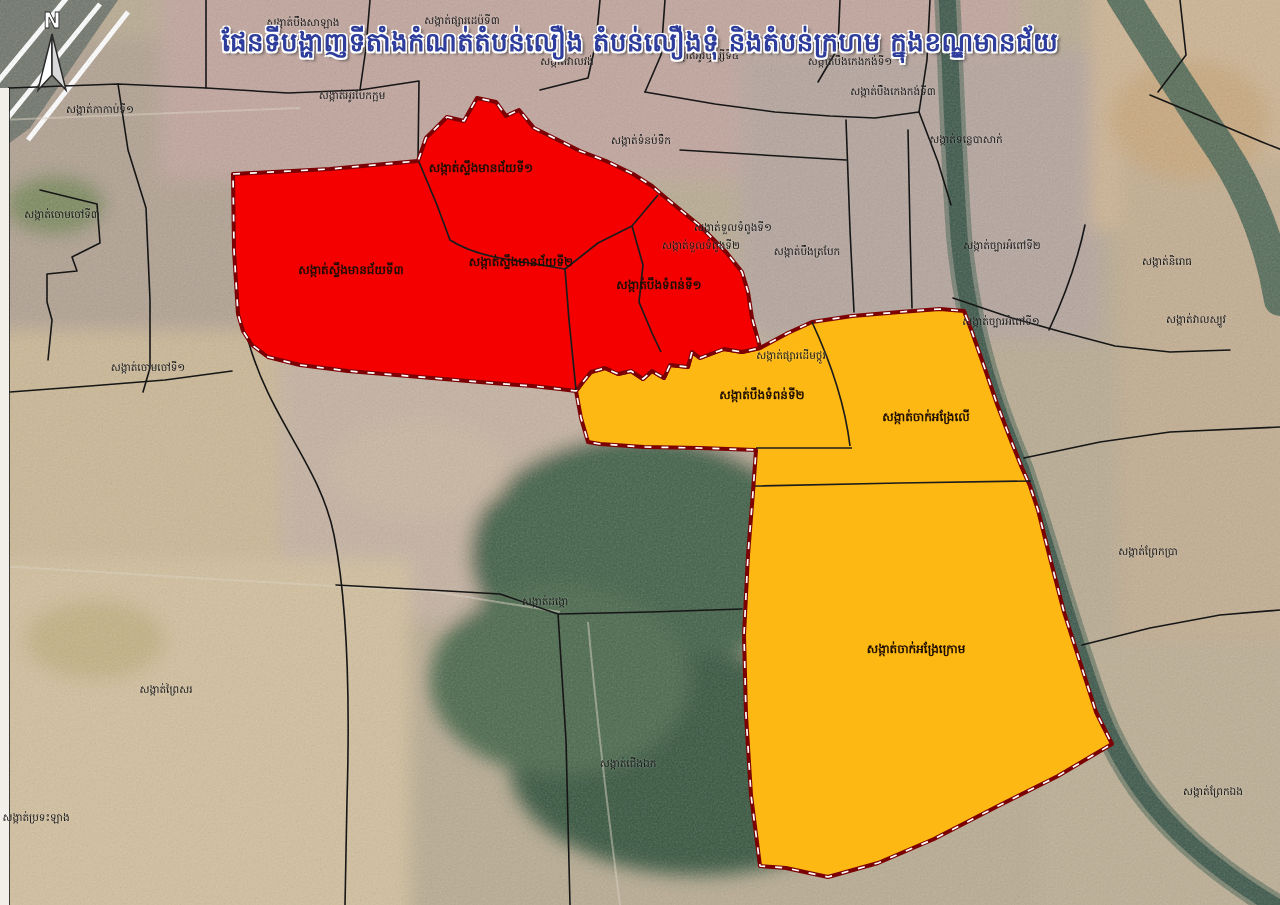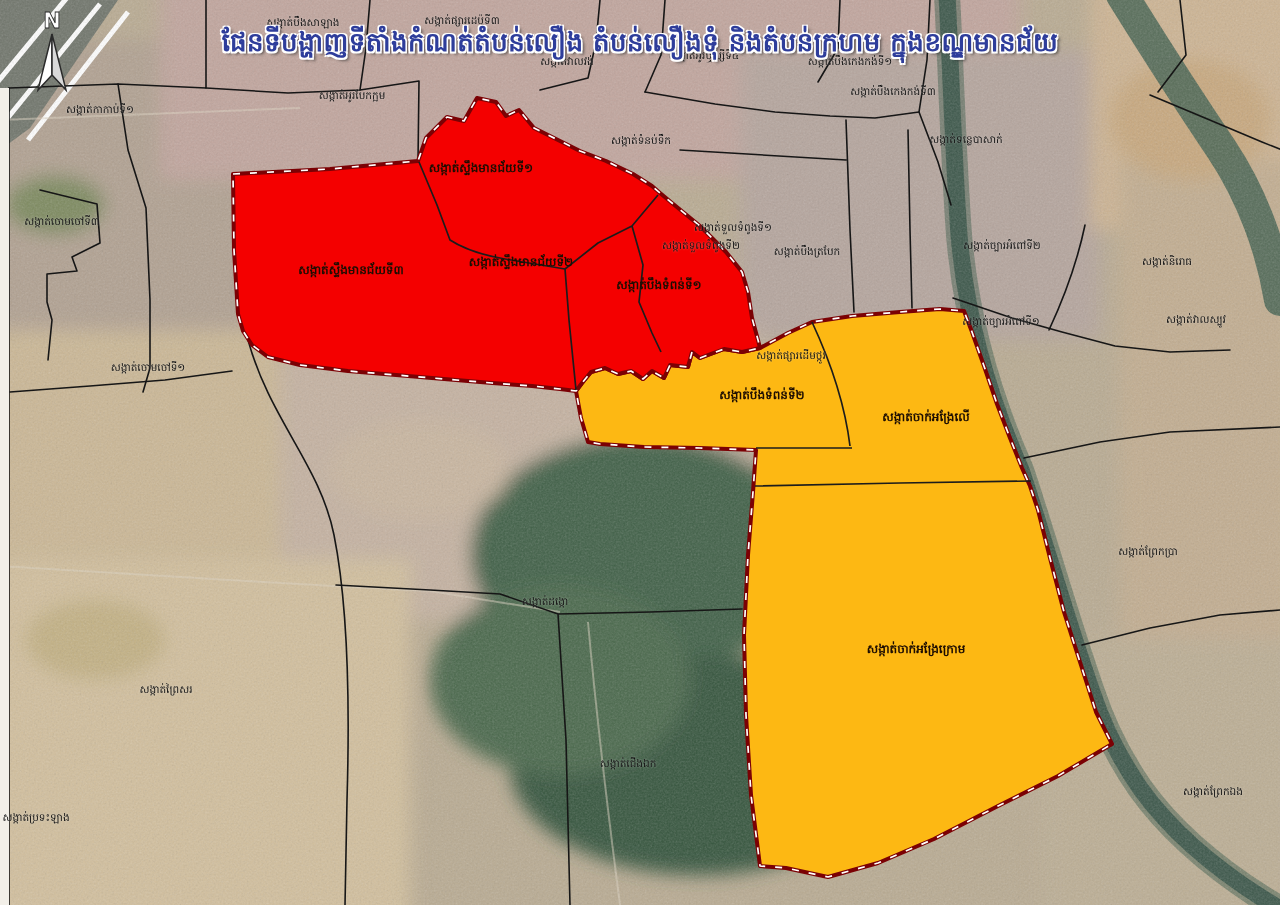--- a/index.html
+++ b/index.html
@@ -160,21 +160,21 @@
       <span class="area-label" style="left: 701px; top: 198px; margin-top: 48px;">សង្កាត់ទួលទំពូងទី២</span>
       <span class="area-label" style="left: 733px; top: 228px;">សង្កាត់ទួលទំពូងទី១</span>
       <span class="area-label" style="left: 807px; top: 252px;">សង្កាត់បឹងត្របែក</span>
       <span class="area-label" style="left: 791px; top: 316px; margin-top: 40px;">សង្កាត់ផ្សារដើមថ្កូវ</span>
       <span class="area-label" style="left: 1002px; top: 246px;">សង្កាត់ច្បារអំពៅទី២</span>
       <span class="area-label" style="left: 1167px; top: 262px;">សង្កាត់និរោធ</span>
       <span class="area-label" style="left: 1001px; top: 322px;">សង្កាត់ច្បារអំពៅទី១</span>
       <span class="area-label" style="left: 1196px; top: 320px;">សង្កាត់វាលស្បូវ</span>
       <span class="area-label" style="left: 1148px; top: 552px;">សង្កាត់ព្រែកប្រា</span>
       <span class="area-label" style="left: 1213px; top: 792px;">សង្កាត់ព្រែកឯង</span>
-      <span class="area-label" style="left: 62px; top: 222px;">សង្កាត់ចោមចៅទី៣</span>
+      <span class="area-label" style="left: 62px; top: 215px;">សង្កាត់ចោមចៅទី៣</span>
       <span class="area-label" style="left: 148px; top: 368px;">សង្កាត់ចោមចៅទី១</span>
       <span class="area-label" style="left: 545px; top: 602px;">សង្កាត់ដង្កោ</span>
       <span class="area-label" style="left: 628px; top: 764px;">សង្កាត់ជើងឯក</span>
       <span class="area-label" style="left: 166px; top: 690px;">សង្កាត់ព្រៃសរ</span>
       <span class="area-label" style="left: 36px; top: 818px;">សង្កាត់ប្រទះឡាង</span>
     </div>
 
 </div>
 
 </body></html>

